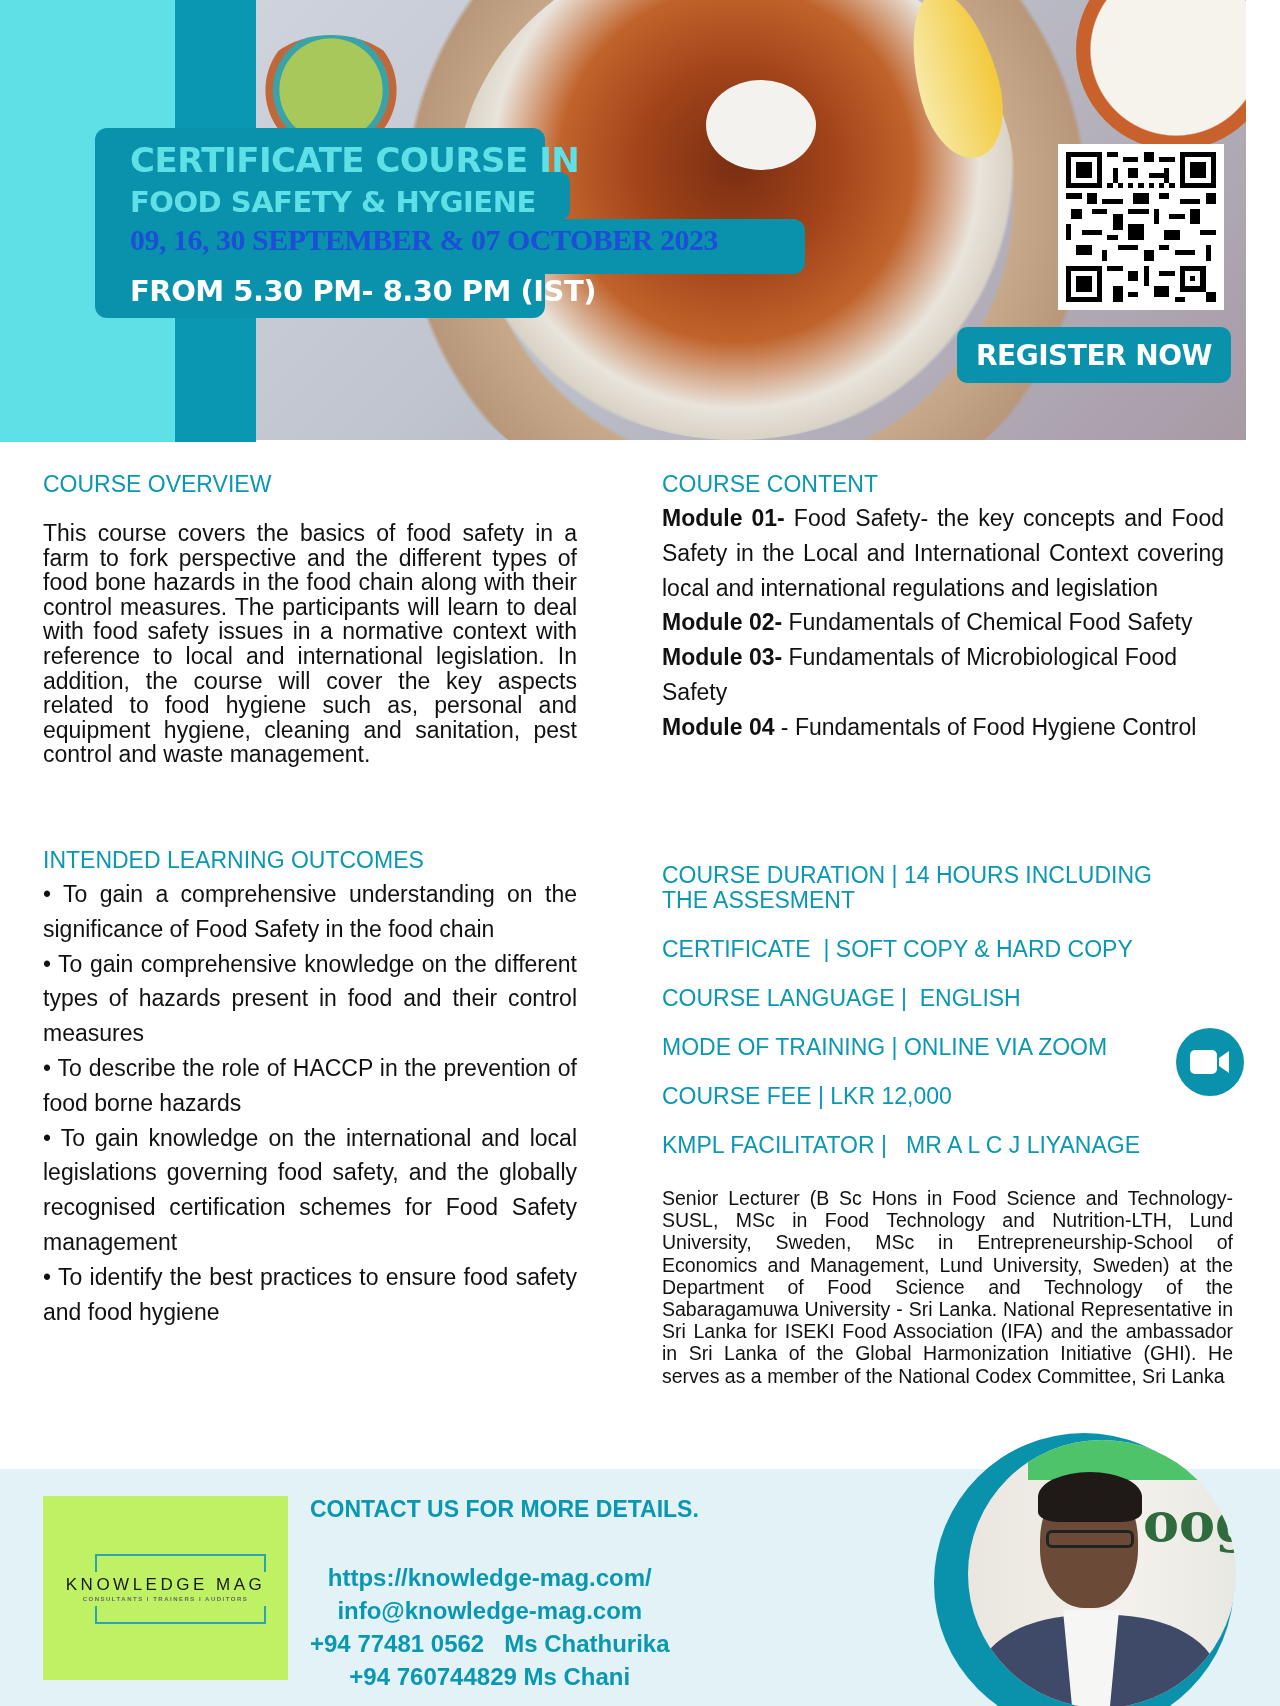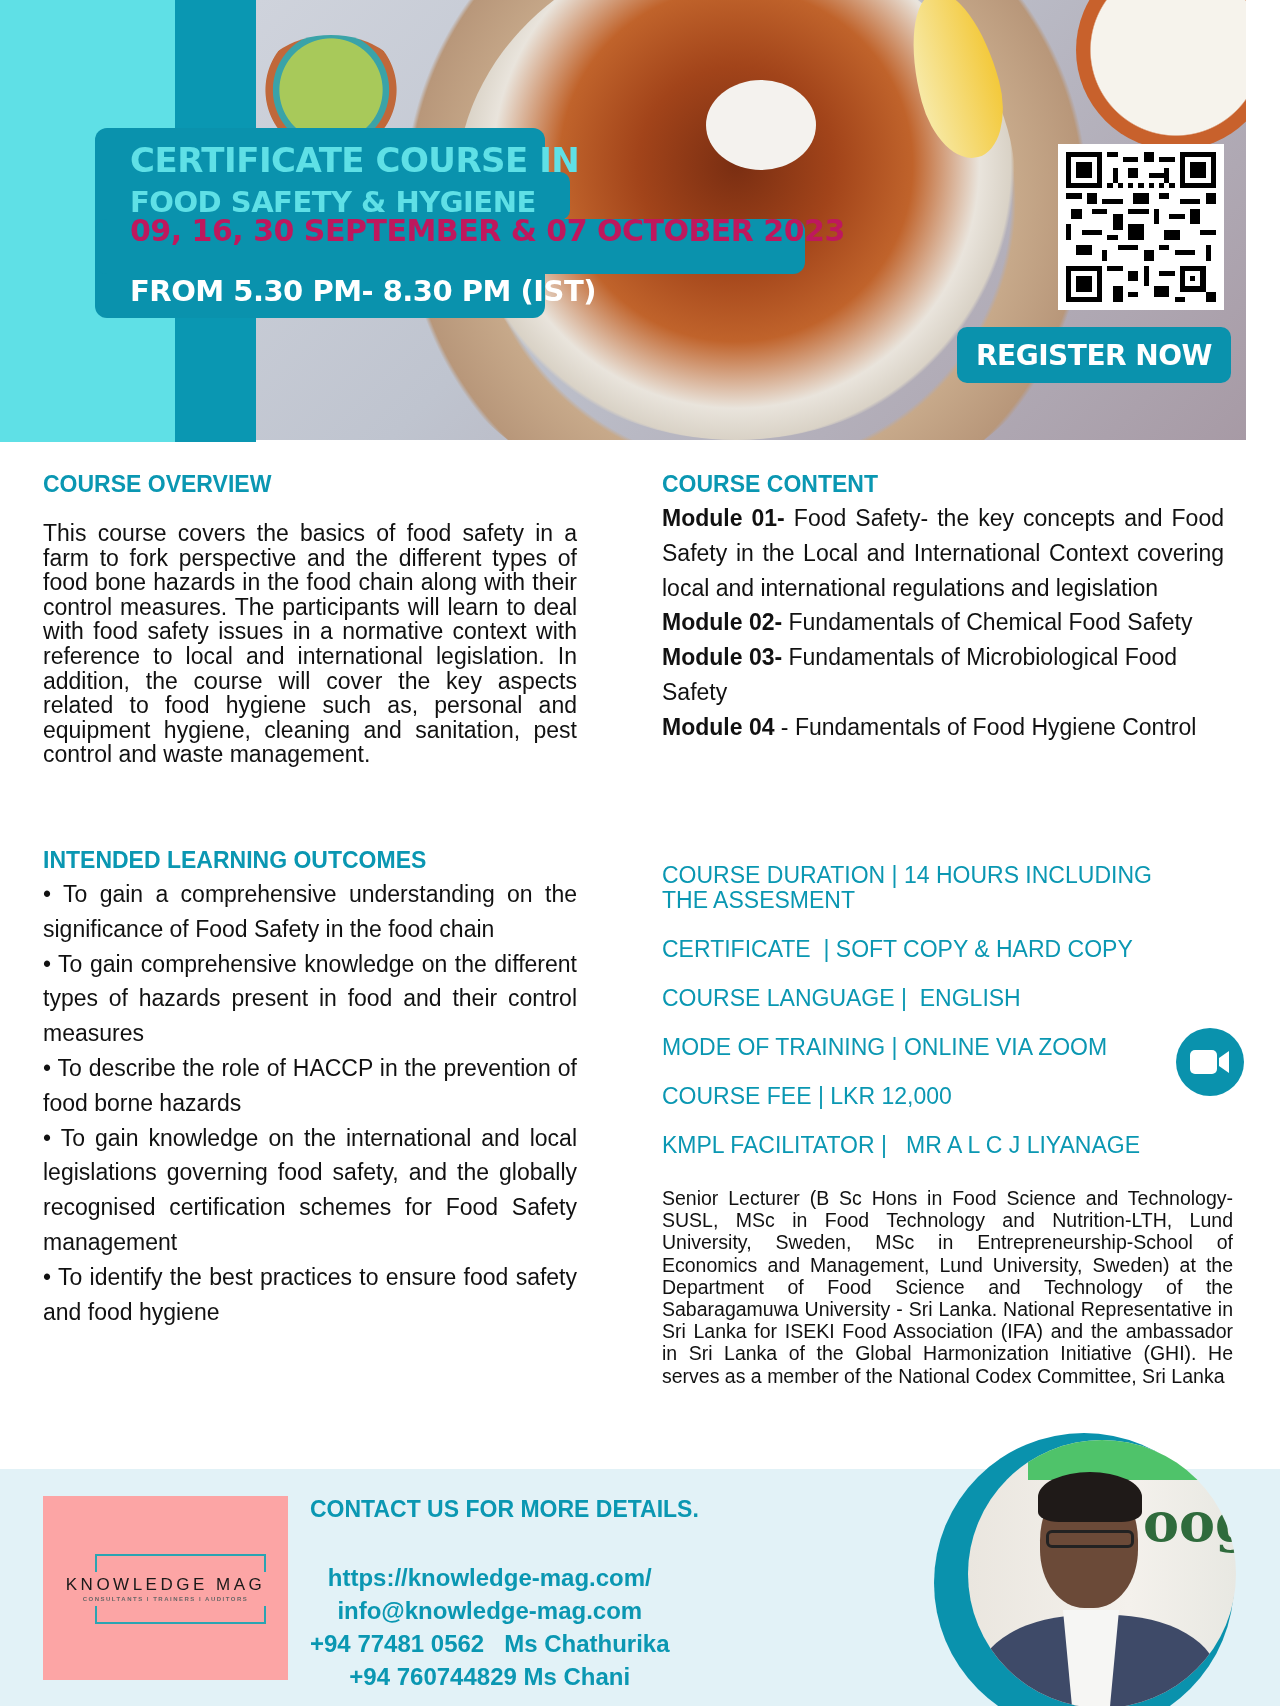--- a/index.html
+++ b/index.html
@@ -26,52 +26,52 @@
   .lemon { position: absolute; left: 660px; top: -10px; width: 80px; height: 170px; border-radius: 50% 50% 50% 50% / 60% 60% 40% 40%;
     background: linear-gradient(90deg, #f7e9a6, #f3c93b); transform: rotate(-15deg); }
   .sour-cream { position: absolute; left: 450px; top: 80px; width: 110px; height: 90px; border-radius: 50%; background: #f4f2ee; }
 
   .title-box { position: absolute; left: 95px; top: 128px; width: 450px; height: 190px; background: #0a92ad; border-radius: 12px; }
   .title-box-wide { position: absolute; left: 95px; top: 219px; width: 710px; height: 55px; background: #0a92ad; border-radius: 12px; }
   .title-box-notch { position: absolute; left: 460px; top: 172px; width: 110px; height: 48px; background: #0a92ad; border-radius: 10px; }
   .title-line { position: absolute; left: 130px; font-family: "DejaVu Sans", sans-serif; font-weight: bold; white-space: nowrap; letter-spacing: -0.5px; }
   .t1 { top: 140px; font-size: 34px; color: #5fe0e6; }
   .t2 { top: 185px; font-size: 29px; color: #5fe0e6; }
-  .t3 { top: 213px; font-size: 30px; color: #be185d; }
+  .t3 { top: 223px; font-size: 30px; color: #1d4ed8; font-family: Liberation Serif, serif; }
   .t4 { top: 274px; font-size: 29px; color: #ffffff; }
 
   .qr { position: absolute; left: 1058px; top: 144px; width: 166px; height: 166px; background: #ffffff; padding: 8px; }
   .qr svg { width: 150px; height: 150px; display: block; }
 
   .register-btn { position: absolute; left: 957px; top: 327px; width: 274px; height: 56px; background: #0a92ad; border-radius: 10px;
     color: #ffffff; font-family: "DejaVu Sans", sans-serif; font-weight: bold; font-size: 28px; letter-spacing: -0.5px;
     display: flex; align-items: center; justify-content: center; cursor: pointer; }
 
   
-  .heading { position: absolute; color: #0a97b2; font-weight: bold; font-size: 23px; white-space: nowrap; }
+  .heading { position: absolute; color: #0a97b2; font-weight: normal; font-size: 23px; white-space: nowrap; }
   .para { position: absolute; font-size: 23px; line-height: 24.6px; text-align: justify; color: #111; }
   .overview-text { left: 43px; top: 521px; width: 534px; }
 
   .outcomes { position: absolute; left: 43px; top: 877px; width: 534px; }
   .outcome { font-size: 23px; line-height: 34.8px; color: #111; text-align: justify; }
 
   .modules { position: absolute; left: 662px; top: 501px; width: 562px; }
   .module { font-size: 23px; line-height: 34.8px; color: #111; }
   .module .mnum { font-weight: bold; }
 
   .facts { position: absolute; left: 662px; top: 863px; width: 570px; }
   .fact { color: #0a97b2; font-weight: normal; font-size: 23px; line-height: 25px; margin-bottom: 24px; white-space: pre; }
   .zoom-icon { position: absolute; left: 1176px; top: 1028px; width: 68px; height: 68px; border-radius: 50%; background: #0a92ad;
     display: flex; align-items: center; justify-content: center; cursor: pointer; }
 
   .bio { position: absolute; left: 662px; top: 1187px; width: 571px; font-size: 19.5px; line-height: 22.2px; text-align: justify; color: #111; }
 
   
   .footer { position: absolute; left: 0; top: 1469px; width: 1280px; height: 237px; background: #e2f2f7; }
-  .logo-card { position: absolute; left: 43px; top: 1496px; width: 245px; height: 184px; background: #fca5a5; }
+  .logo-card { position: absolute; left: 43px; top: 1496px; width: 245px; height: 184px; background: #bef264; }
   .logo-frame-top { position: absolute; left: 52px; top: 58px; width: 171px; height: 18px; border: 2px solid #2aa4b2; border-bottom: none; }
   .logo-frame-bot { position: absolute; left: 52px; top: 110px; width: 171px; height: 18px; border: 2px solid #2aa4b2; border-top: none; }
   .logo-name { position: absolute; left: 0; width: 245px; top: 79px; text-align: center; font-size: 17px; letter-spacing: 3.5px; color: #1a1a1a; }
   .logo-sub { position: absolute; left: 0; width: 245px; top: 100px; text-align: center; font-size: 6px; letter-spacing: 1.5px; color: #666; font-weight: bold; }
 
   .contact-title { position: absolute; left: 310px; top: 1496px; color: #0a97b2; font-weight: bold; font-size: 23px; white-space: nowrap; }
   .contact-lines { position: absolute; left: 310px; top: 1561px; text-align: center; }
   .contact-line { color: #0a97b2; font-weight: bold; font-size: 24px; line-height: 33px; white-space: pre; }
   .contact-line.link { cursor: pointer; }
 

